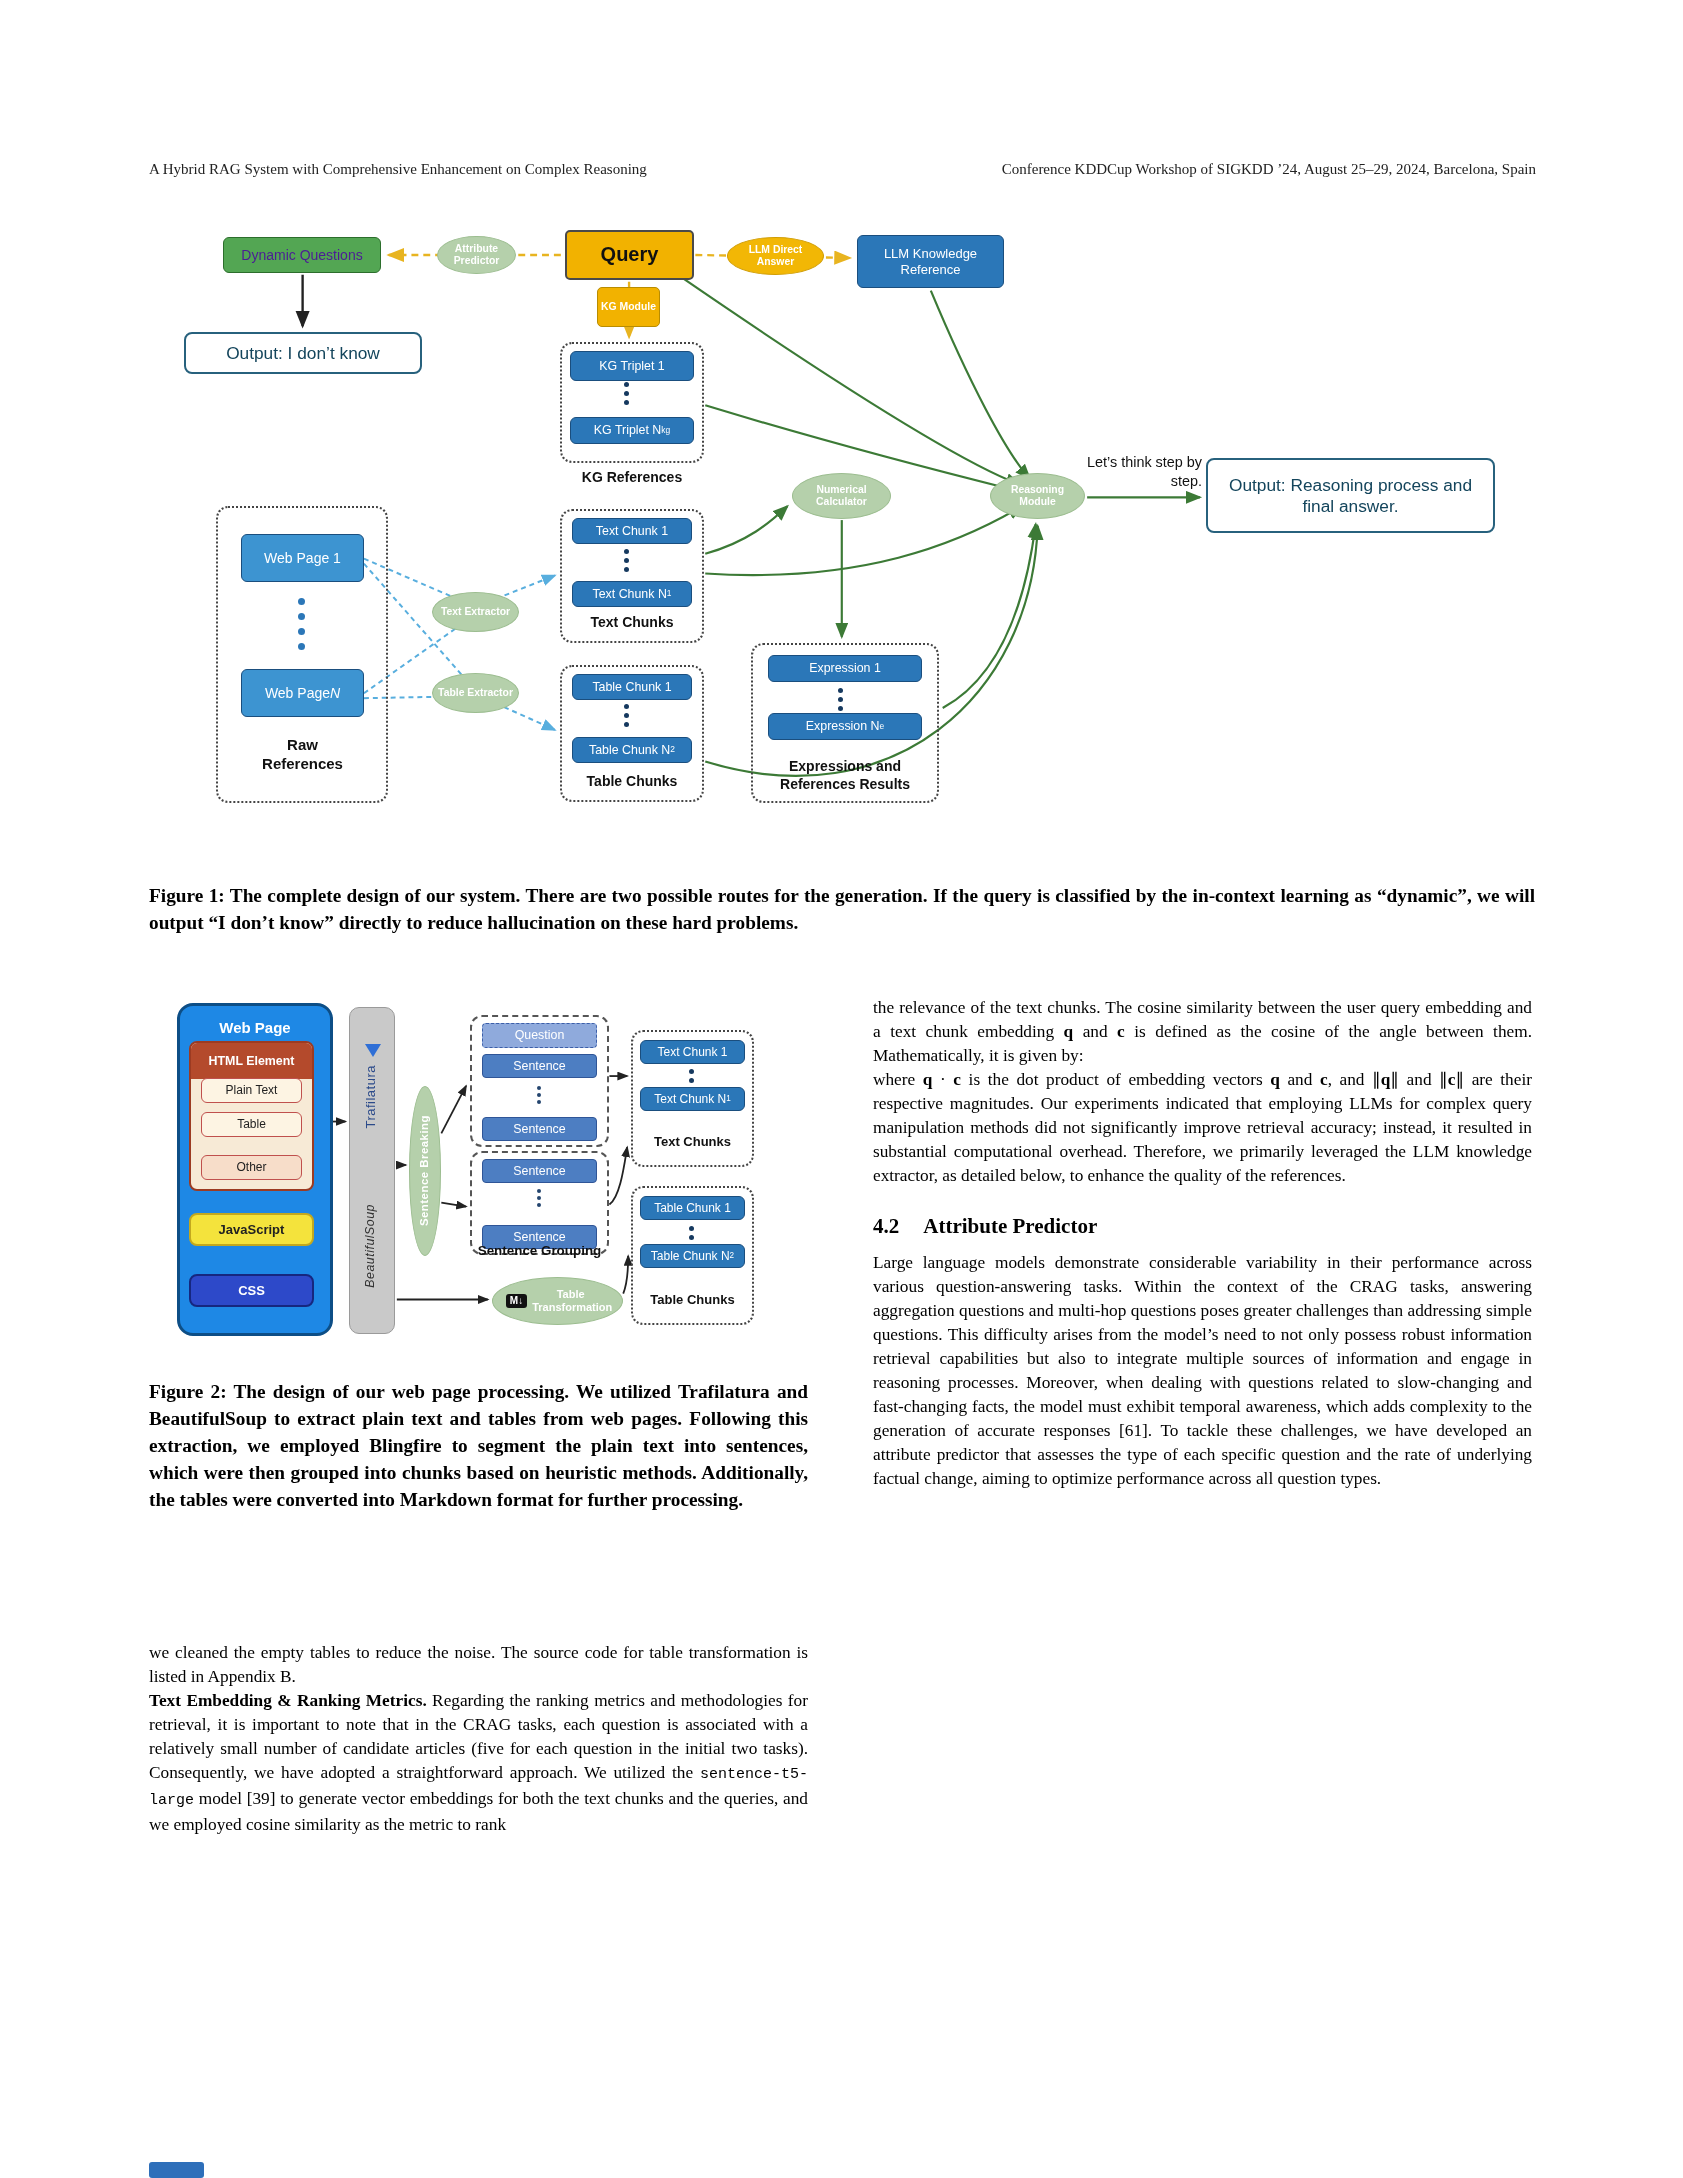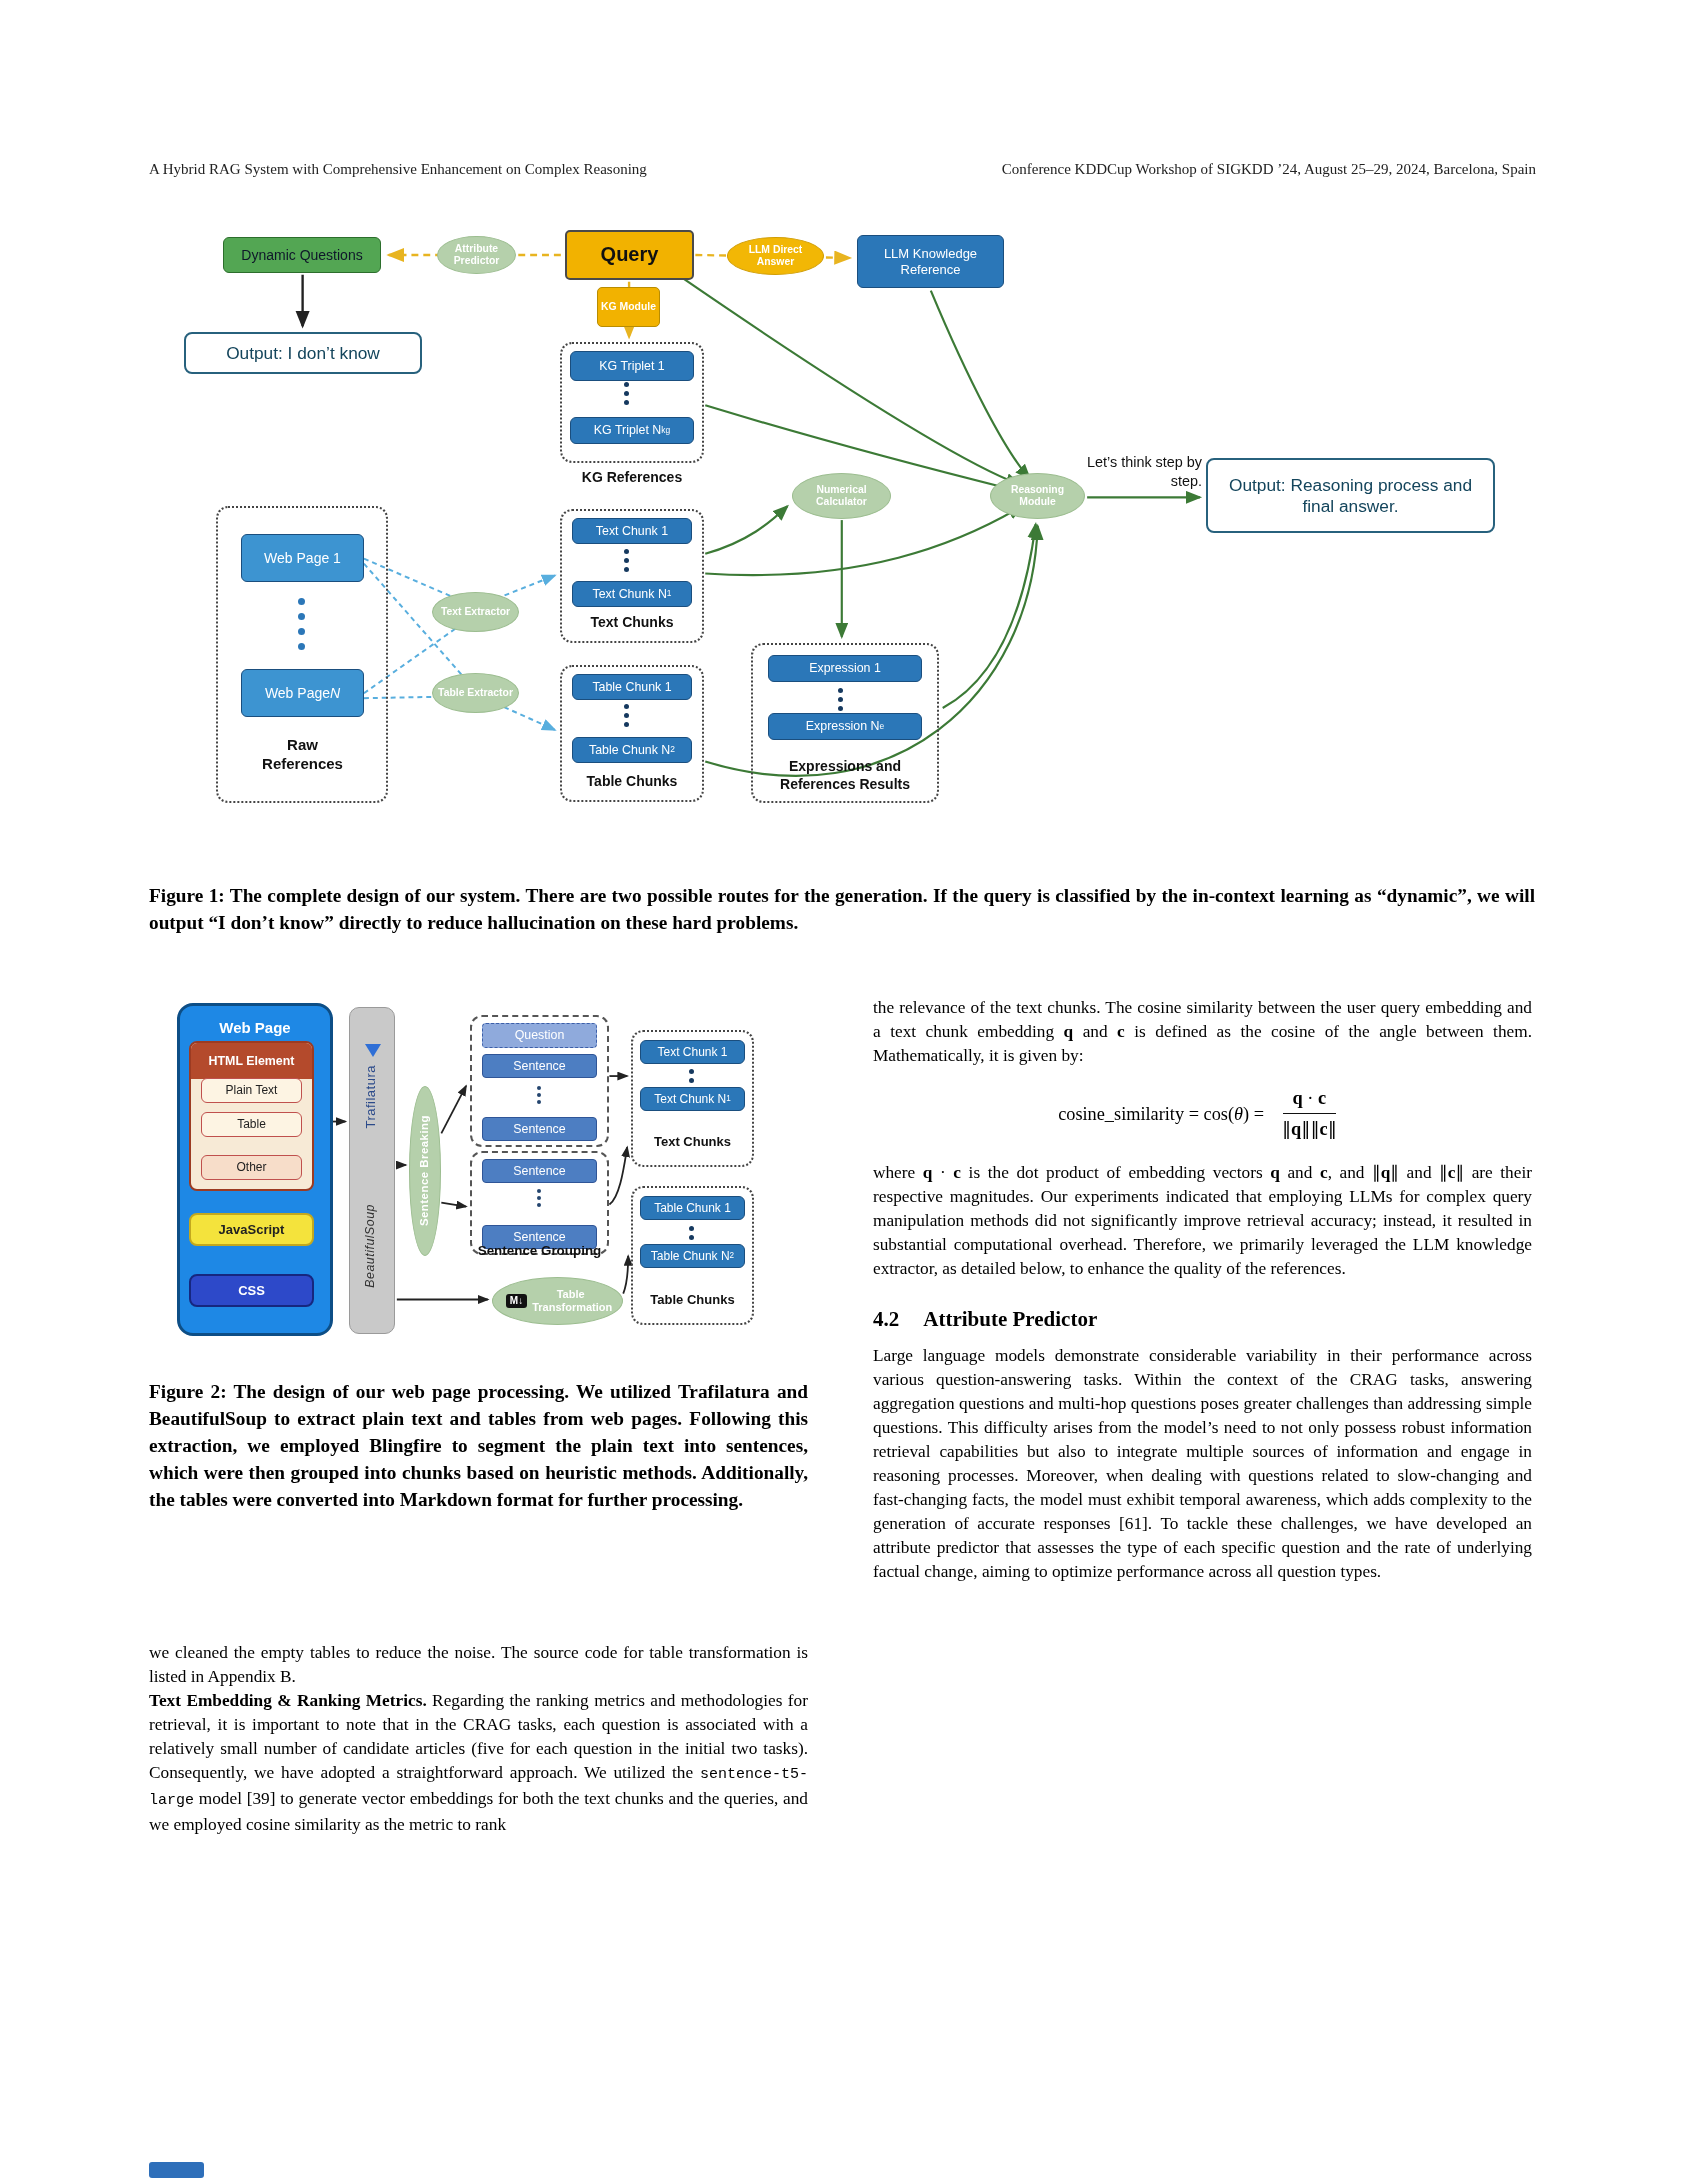--- a/index.html
+++ b/index.html
@@ -4,21 +4,21 @@
 <style>
 *{margin:0;padding:0;box-sizing:border-box}
 body{background:#ddd}
 .page{position:relative;width:1683px;height:2178px;background:#fff;font-family:"Liberation Serif",serif;color:#111;margin:0 auto;overflow:hidden}
 .hdr{position:absolute;top:161px;font-size:15px;color:#222;white-space:nowrap}
 .fig{position:absolute}
 .fig svg{position:absolute;left:0;top:0}
 .n{position:absolute;display:flex;align-items:center;justify-content:center;text-align:center;font-family:"Liberation Sans",sans-serif;line-height:1.18}
 .bb{background:#2b77b8;border:1.5px solid #1a4e7e;border-radius:6px;color:#fff;font-size:12.4px}
 .wb{background:#3d94d1;border:1.5px solid #1a4e7e;border-radius:6px;color:#fff;font-size:14px}
-.gb{background:#53a653;border:1.5px solid #2c6e2c;border-radius:6px;color:#0f172a;font-size:14px}
+.gb{background:#53a653;border:1.5px solid #2c6e2c;border-radius:6px;color:#4c1d95;font-size:14px}
 .qb{background:#f2b200;border:2px solid #4a4a4a;border-radius:5px;color:#111;font-size:20px;font-weight:700}
 .ymb{background:#f2b200;border:1.5px solid #b98c00;border-radius:5px;color:#fff;font-size:10.4px;font-weight:700}
 .ell{background:#b5d0ab;border:1px solid #9cbd90;border-radius:50%;color:#fff;font-size:10.4px;font-weight:700;padding:2px}
 .yell{background:#f2b705;border:1px solid #d09d04;border-radius:50%;color:#fff;font-size:10.4px;font-weight:700;padding:2px}
 .dc{position:absolute;border:2px dotted #444;border-radius:12px}
 .dsh{position:absolute;border:2px dashed #555;border-radius:12px}
 .lbl{position:absolute;font-family:"Liberation Sans",sans-serif;font-weight:700;font-size:14px;color:#111;text-align:center;line-height:1.25}
 .plain-lbl{position:absolute;font-family:"Liberation Sans",sans-serif;font-size:14.4px;color:#111;text-align:right;line-height:1.3}
 .ob{background:#fff;border:2.5px solid #27617d;border-radius:8px;color:#14455c;font-size:17.3px;padding:4px 10px}
 .dots{position:absolute;display:flex;flex-direction:column;align-items:center;gap:4px}
@@ -280,27 +280,20 @@
 
   <div class="cap" style="left:149px;top:1378px;width:659px">Figure 2: The design of our web page processing. We utilized Trafilatura and BeautifulSoup to extract plain text and tables from web pages. Following this extraction, we employed Blingfire to segment the plain text into sentences, which were then grouped into chunks based on heuristic methods. Additionally, the tables were converted into Markdown format for further processing.</div>
 
   <div class="body-col" style="left:149px;top:1641px;width:659px">
     <p>we cleaned the empty tables to reduce the noise. The source code for table transformation is listed in Appendix B.</p>
     <p><span style="font-weight: 700;">Text Embedding &amp; Ranking Metrics.</span><span> Regarding the ranking metrics and methodologies for retrieval, it is important to note that in the CRAG tasks, each question is associated with a relatively small number of candidate articles (five for each question in the initial two tasks). Consequently, we have adopted a straightforward approach. We utilized the </span><span class="mono">sentence-t5-large</span><span> model [39] to generate vector embeddings for both the text chunks and the queries, and we employed cosine similarity as the metric to rank</span></p>
   </div>
 
   <div class="body-col" style="left:873px;top:996px;width:659px">
     <p><span>the relevance of the text chunks. The cosine similarity between the user query embedding and a text chunk embedding </span><span style="font-weight: 700;">q</span><span> and </span><span style="font-weight: 700;">c</span><span> is defined as the cosine of the angle between them. Mathematically, it is given by:</span></p>
-    <div class="formula">
-      <span><span>cosine_similarity = cos(</span><span style="font-style: italic;">θ</span><span>) =</span></span>
-      <span class="frac">
-        <span class="fn"><span style="font-weight: 700;">q</span><span> · </span><span style="font-weight: 700;">c</span></span>
-        <span class="fd"><span>∥</span><span style="font-weight: 700;">q</span><span>∥∥</span><span style="font-weight: 700;">c</span><span>∥</span></span>
-      </span>
-    </div>
     <p><span>where </span><span style="font-weight: 700;">q</span><span> · </span><span style="font-weight: 700;">c</span><span> is the dot product of embedding vectors </span><span style="font-weight: 700;">q</span><span> and </span><span style="font-weight: 700;">c</span><span>, and ∥</span><span style="font-weight: 700;">q</span><span>∥ and ∥</span><span style="font-weight: 700;">c</span><span>∥ are their respective magnitudes. Our experiments indicated that employing LLMs for complex query manipulation methods did not significantly improve retrieval accuracy; instead, it resulted in substantial computational overhead. Therefore, we primarily leveraged the LLM knowledge extractor, as detailed below, to enhance the quality of the references.</span></p>
     <div class="sec-h">
       <span>4.2</span>
       <span>Attribute Predictor</span>
     </div>
     <p>Large language models demonstrate considerable variability in their performance across various question-answering tasks. Within the context of the CRAG tasks, answering aggregation questions and multi-hop questions poses greater challenges than addressing simple questions. This difficulty arises from the model’s need to not only possess robust information retrieval capabilities but also to integrate multiple sources of information and engage in reasoning processes. Moreover, when dealing with questions related to slow-changing and fast-changing facts, the model must exhibit temporal awareness, which adds complexity to the generation of accurate responses [61]. To tackle these challenges, we have developed an attribute predictor that assesses the type of each specific question and the rate of underlying factual change, aiming to optimize performance across all question types.</p>
   </div>
 
   <div class="badge" style="left:149px;top:2162px;width:55px;height:16px"></div>
 

